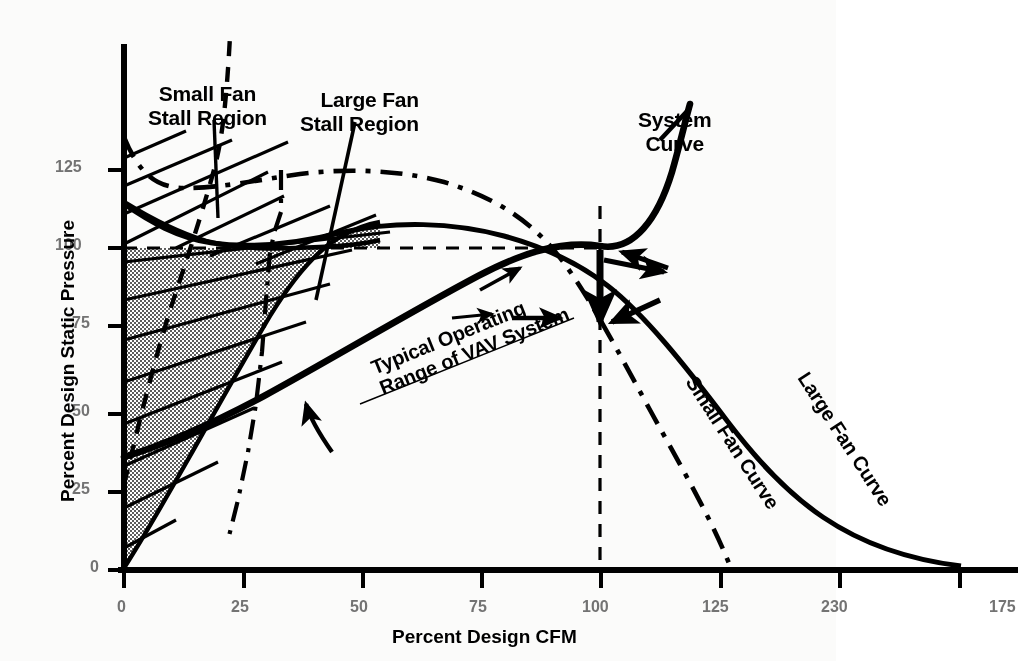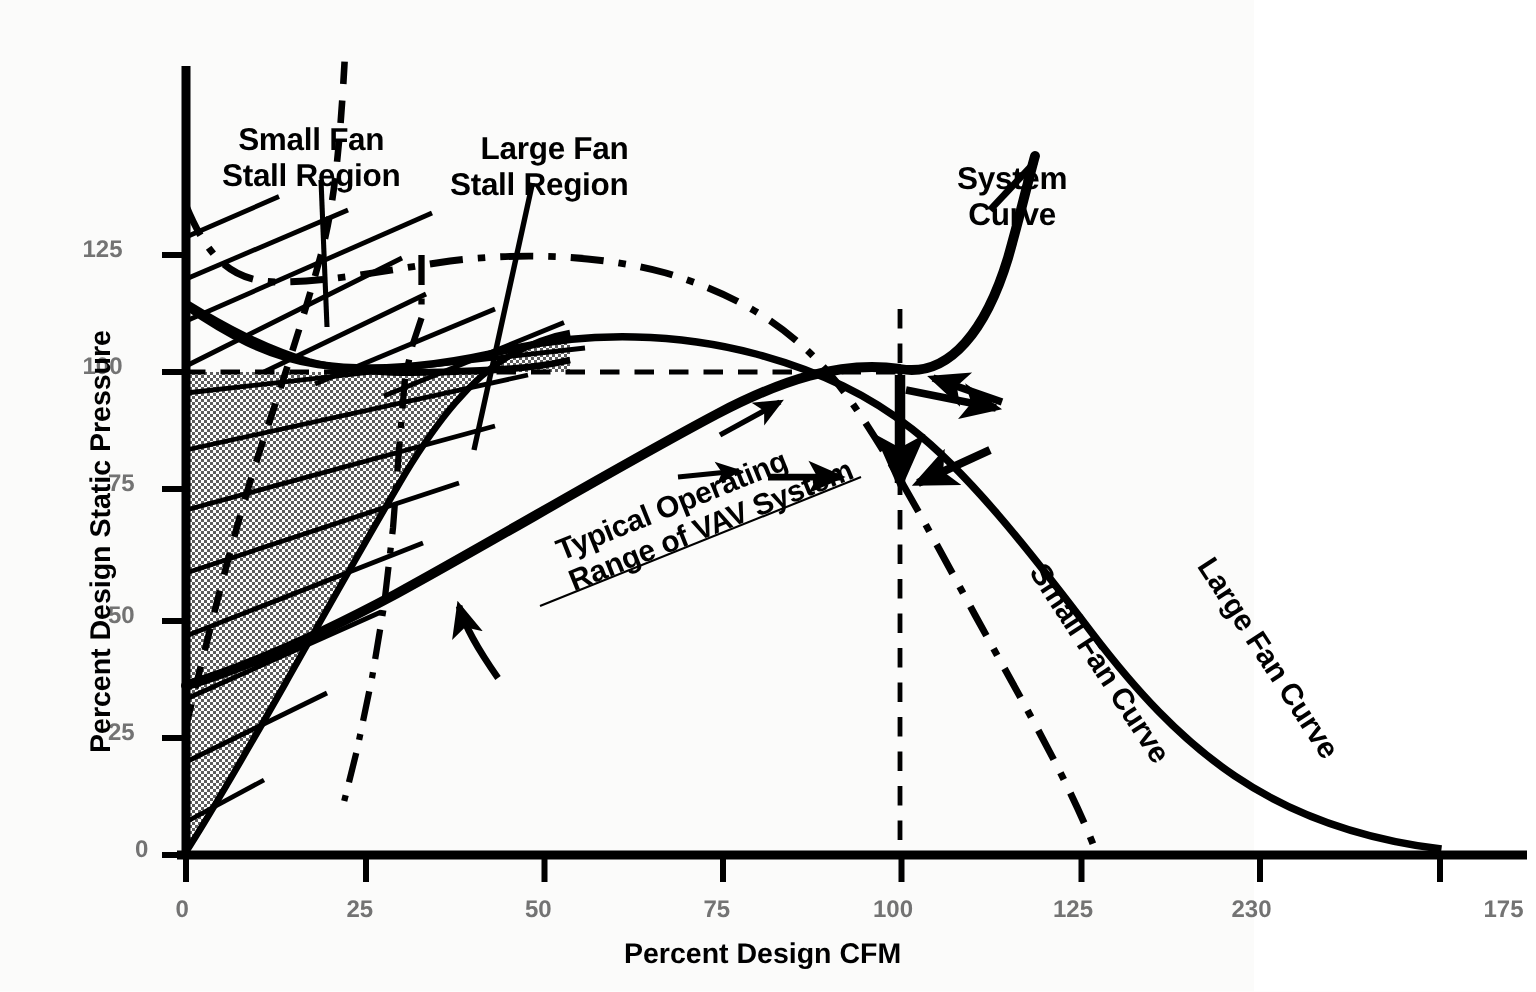--- a/index.html
+++ b/index.html
@@ -171,18 +171,18 @@
 
   <div class="tick" style="left:117px;top:598px;">0</div>
   <div class="tick" style="left:231px;top:598px;">25</div>
   <div class="tick" style="left:350px;top:598px;">50</div>
   <div class="tick" style="left:469px;top:598px;">75</div>
   <div class="tick" style="left:582px;top:598px;">100</div>
   <div class="tick" style="left:702px;top:598px;">125</div>
   <div class="tick" style="left:821px;top:598px;">230</div>
   <div class="tick" style="left:941px;top:598px;margin-left:48px;">175</div>
 
-  <div class="axtitle" style="left:392px;top:626px;margin-left:24px;">Percent Design CFM</div>
+  <div class="axtitle" style="left:392px;top:626px;">Percent Design CFM</div>
 
   <div class="axtitle" style="left:-92px;top:350px;width:320px;text-align:center;
               transform:rotate(-90deg);transform-origin:50% 50%;">Percent Design Static Pressure</div>
 
 </div>
 
 </body></html>

